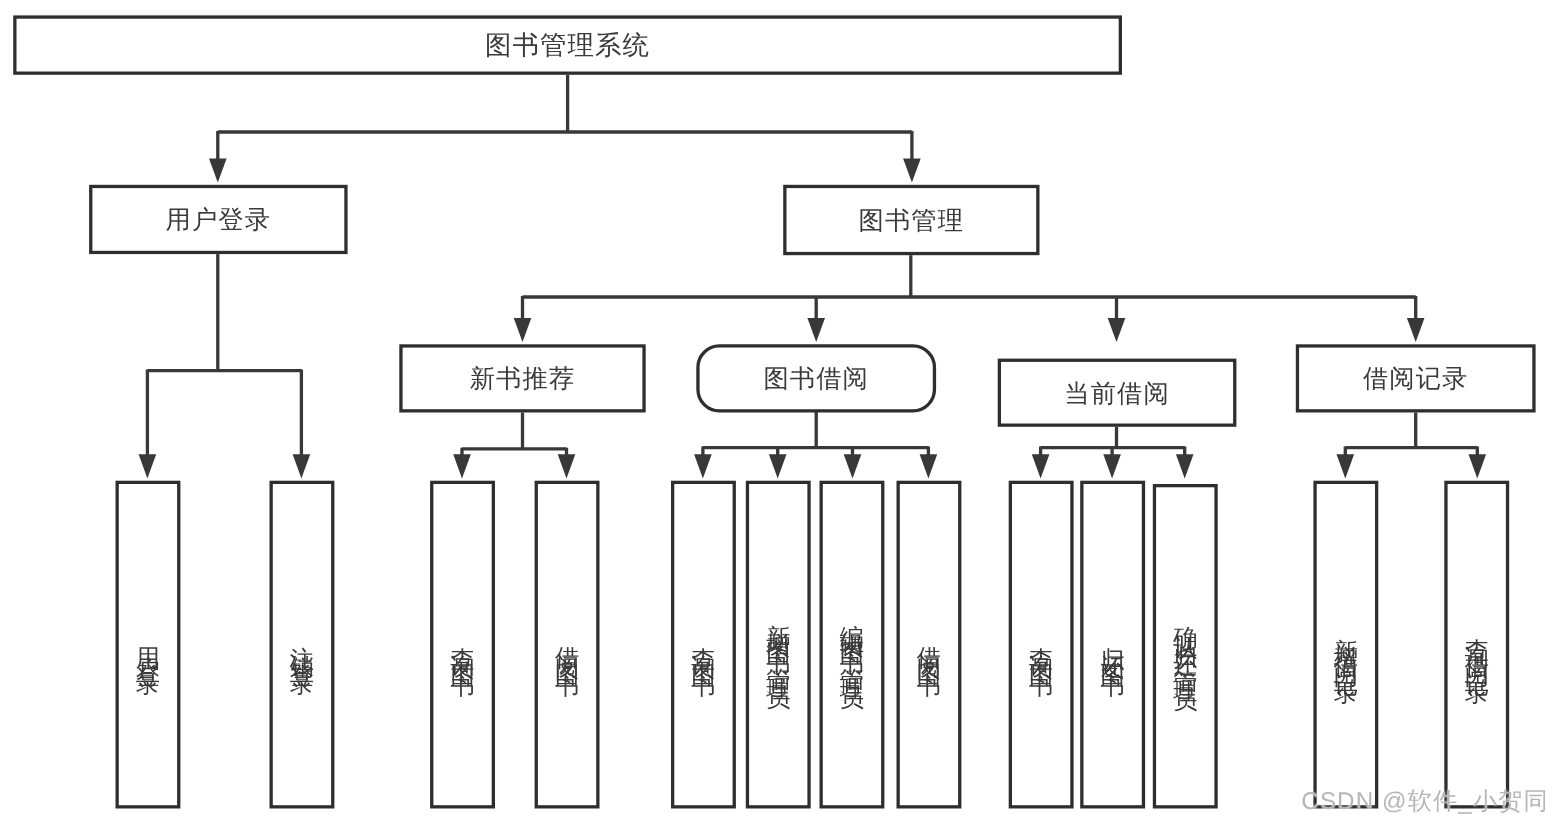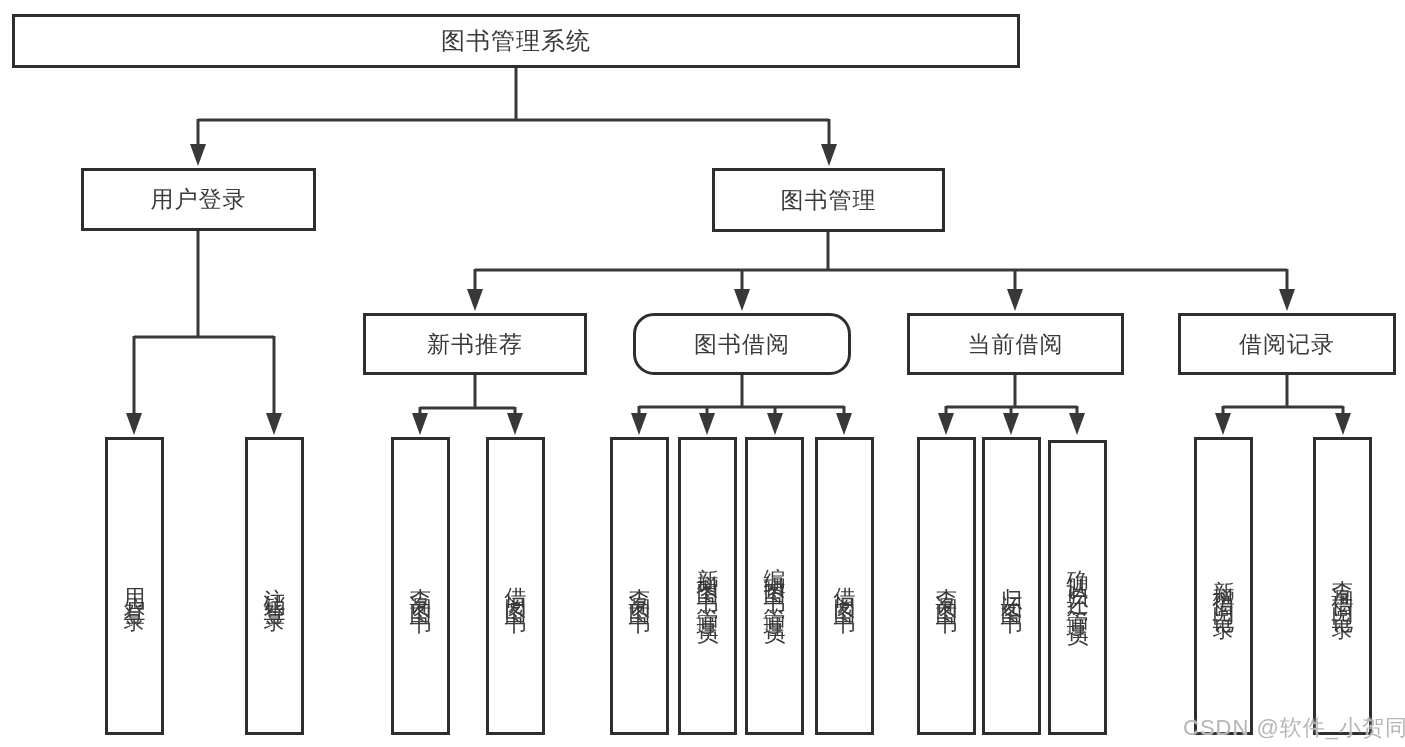--- a/index.html
+++ b/index.html
@@ -100,21 +100,21 @@
   <div class="node" style="left:363px; top:313px; width:224px; height:62px;">
     <span class="hlabel">新书推荐</span>
   </div>
 
   <div class="node" style="left:712px; top:168px; width:233px; height:64px;">
     <span class="hlabel">图书管理</span>
   </div>
   <div class="node" style="left:633px; top:313px; width:218px; height:62px;border-radius:21px;">
     <span class="hlabel">图书借阅</span>
   </div>
-  <div class="node" style="left:907px; top:313px; width:217px; height:62px;">
+  <div class="node" style="left:907px; top:326px; width:217px; height:62px;">
     <span class="hlabel">当前借阅</span>
   </div>
   <div class="node" style="left:1178px; top:313px; width:218px; height:62px;">
     <span class="hlabel">借阅记录</span>
   </div>
 
   <div class="node" style="left:105px; top:437px; width:59px; height:298px;">
     <span class="vtext">用户登录</span>
   </div>
   <div class="node" style="left:245px; top:437px; width:59px; height:298px;">

